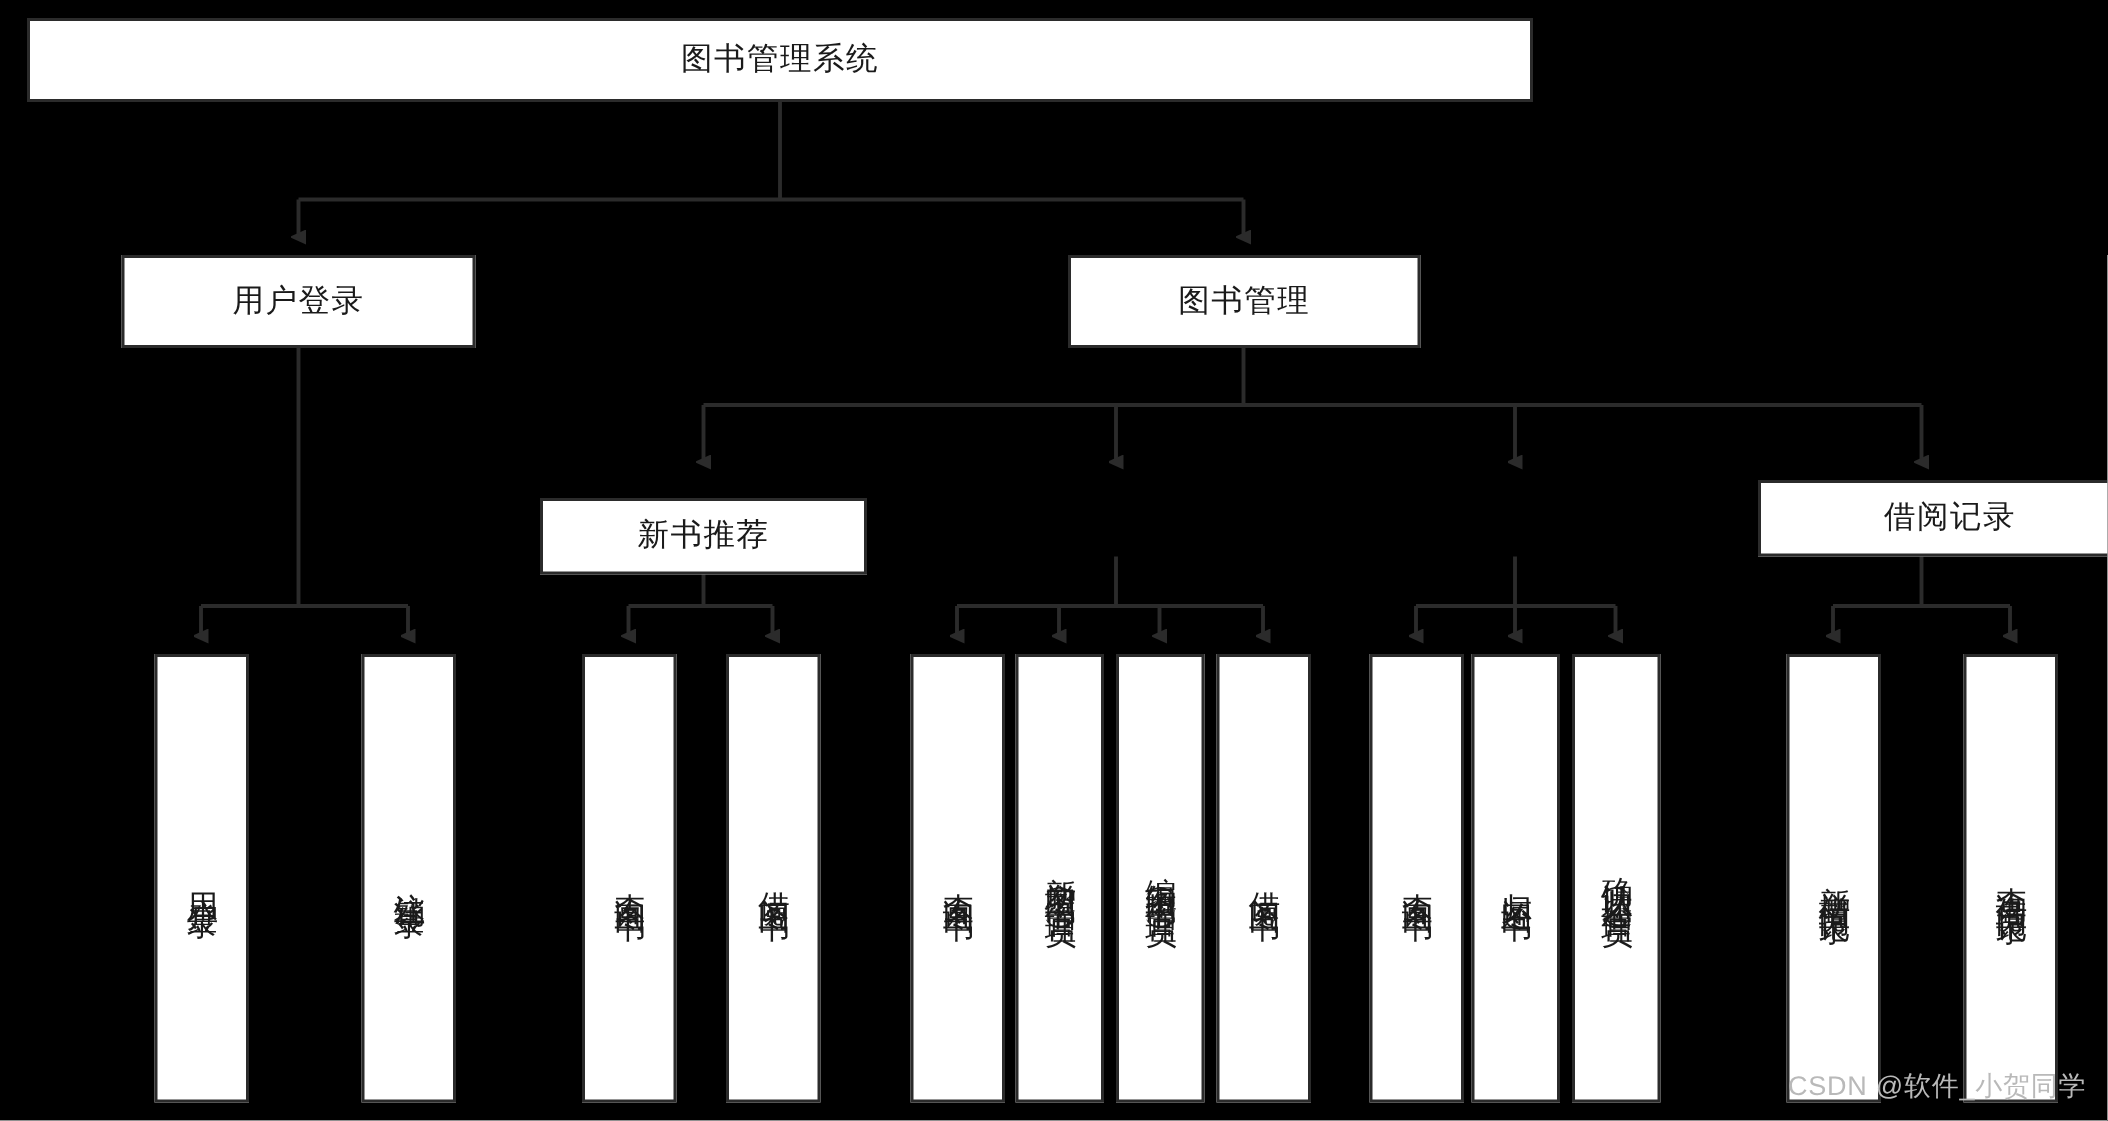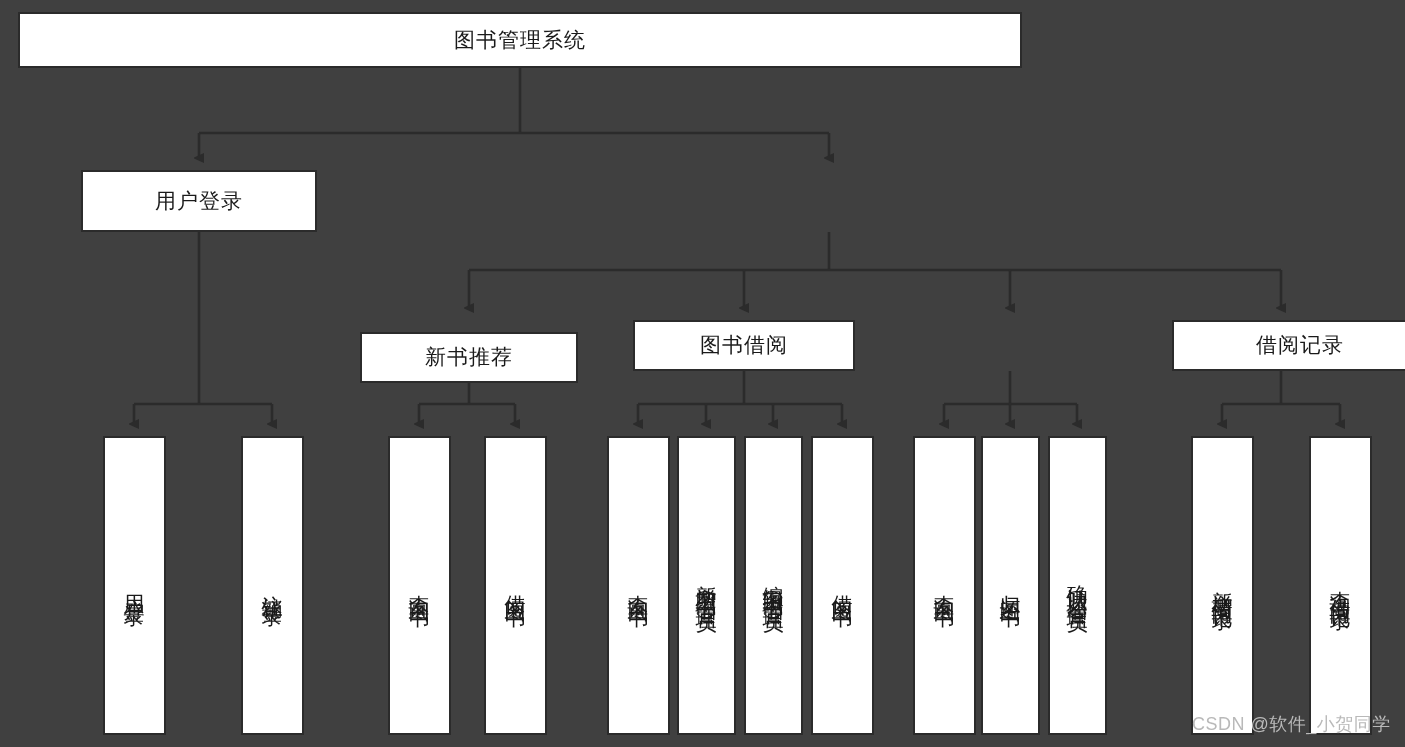--- a/index.html
+++ b/index.html
@@ -7,21 +7,21 @@
     padding: 0;
     background: #ffffff;
   }
   body {
     font-family: "Liberation Sans", "DejaVu Sans", sans-serif;
   }
   #canvas {
     position: relative;
     width: 1405px;
     height: 747px;
-    background: #404040;
+    background: #000000;
     overflow: hidden;
   }
   svg.connectors {
     position: absolute;
     left: 0;
     top: 0;
     width: 1405px;
     height: 747px;
     pointer-events: none;
   }
@@ -138,28 +138,28 @@
   </svg>
 
   <div class="node h root" style="left:18px; top:12px; width:1004px; height:56px;">
     <span class="node-label">图书管理系统</span>
   </div>
 
   <div class="node h" style="left:81px; top:170px; width:236px; height:62px;">
     <span class="node-label">用户登录</span>
   </div>
 
+  <div class="node h" style="left:712px; top:170px; width:235px; height:62px;">
+    <span class="node-label">图书管理</span>
+  </div>
 
   <div class="node h" style="left:360px; top:332px; width:218px; height:51px;">
     <span class="node-label">新书推荐</span>
   </div>
 
-  <div class="node h" style="left:633px; top:320px; width:222px; height:51px;">
-    <span class="node-label">图书借阅</span>
-  </div>
 
 
   <div class="node h" style="left:1172px; top:320px; width:256px; height:51px;">
     <span class="node-label">借阅记录</span>
   </div>
 
   <div class="node v" style="left:103px; top:436px; width:63px; height:299px;">
     <span class="node-label">用户登录</span>
   </div>
 

